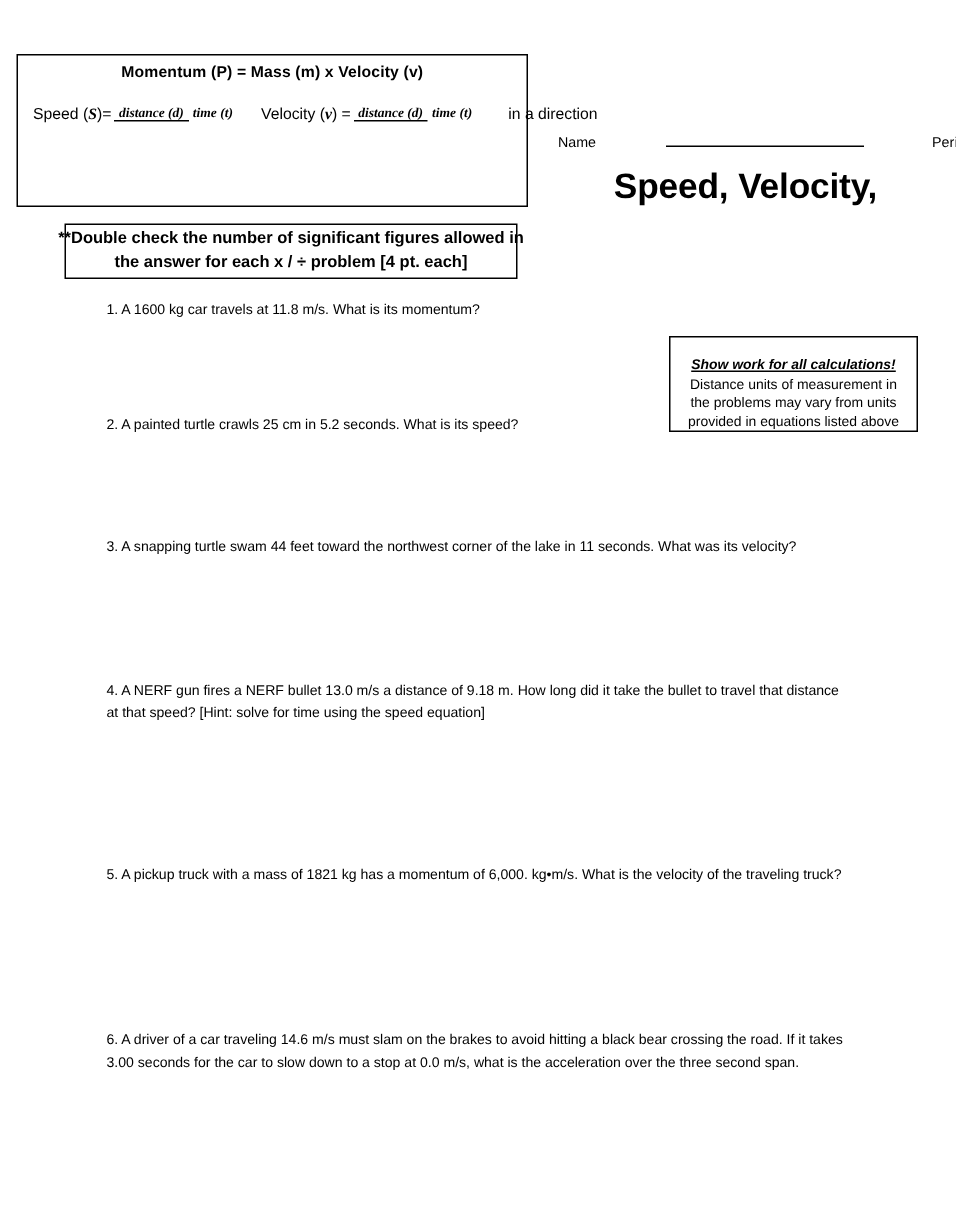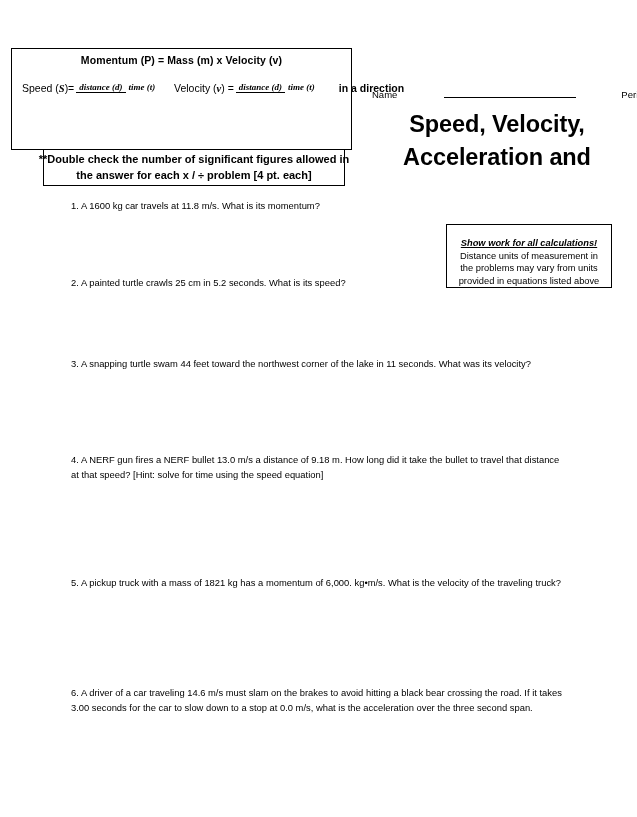--- a/index.html
+++ b/index.html
@@ -13,21 +13,21 @@
     position: relative;
     font-family: "Liberation Sans", sans-serif;
     color: #000000;
     overflow: hidden;
   }
 
   
   .formula-box {
     position: absolute;
     left: 11px;
-    top: 48px;
+    top: 36px;
     width: 341px;
     height: 102px;
     border: 1.5px solid #000;
     box-sizing: border-box;
     background: #fff;
   }
   .formula-momentum {
     position: absolute;
     top: 5px;
     left: 0;
@@ -226,21 +226,21 @@
     </div>
 
     <div class="velocity-right inline-eq">
       <span class="lbl">Velocity (</span>
       <span class="sf-lg">v</span>
       <span class="lbl">) =</span>
       <span class="frac">
         <span class="num sf">distance (d)</span>
         <span class="den sf">time (t)</span>
       </span>
-      <span class="lbl" style="font-weight:bold;margin-left:2px;padding-left:17px;">in a direction</span>
+      <span class="lbl" style="font-weight:normal;margin-left:2px;padding-left:17px;">in a direction</span>
     </div>
 
   </div>
 
 
 </div>
 
 <div class="sigfig-box">
   <div class="sigfig-line">**Double check the number of significant figures allowed in</div>
   <div class="sigfig-line">the answer for each x / ÷ problem [4 pt. each]</div>
@@ -248,21 +248,20 @@
 
 <div class="name-line">
   <span class="name-label">Name</span>
   <span class="rule-long"></span>
   <span class="name-label">Period</span>
   <span class="rule-short"></span>
 </div>
 
 <div class="doc-title">
   <div>Speed, Velocity,</div>
-  <div>Acceleration and</div>
 </div>
 
 <div class="showwork-box">
   <div class="showwork-head">Show work for all calculations!</div>
   <div class="showwork-body">
     <div>Distance units of measurement in</div>
     <div>the problems may vary from units</div>
     <div>provided in equations listed above</div>
   </div>
 </div>

